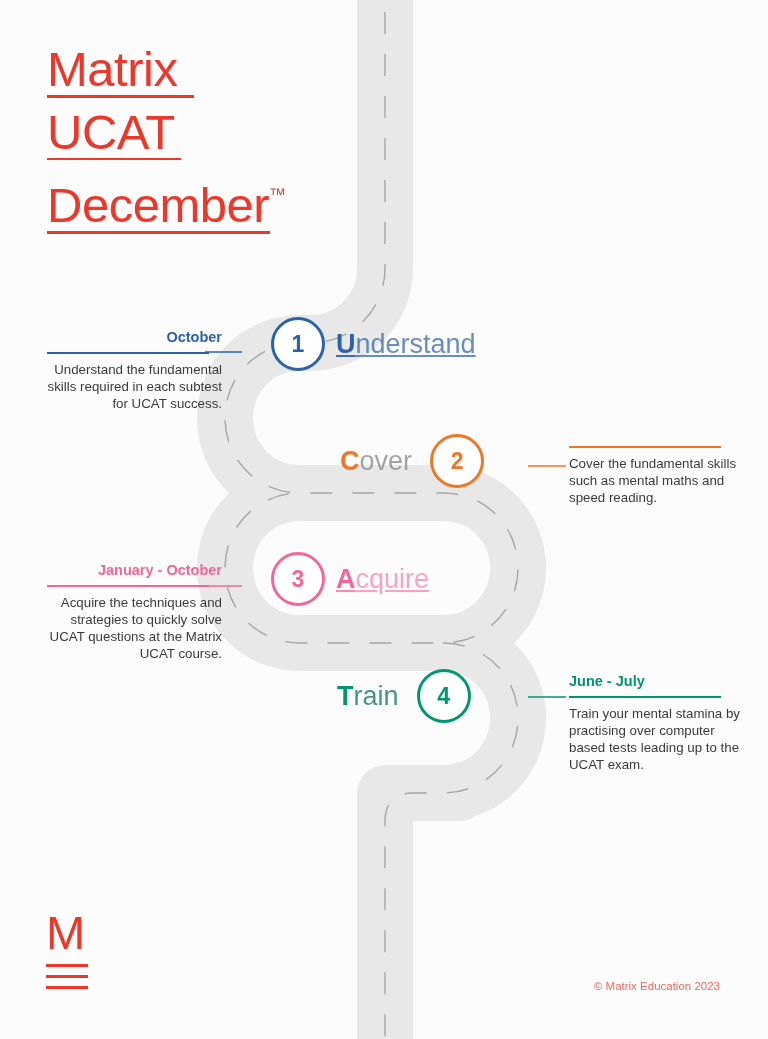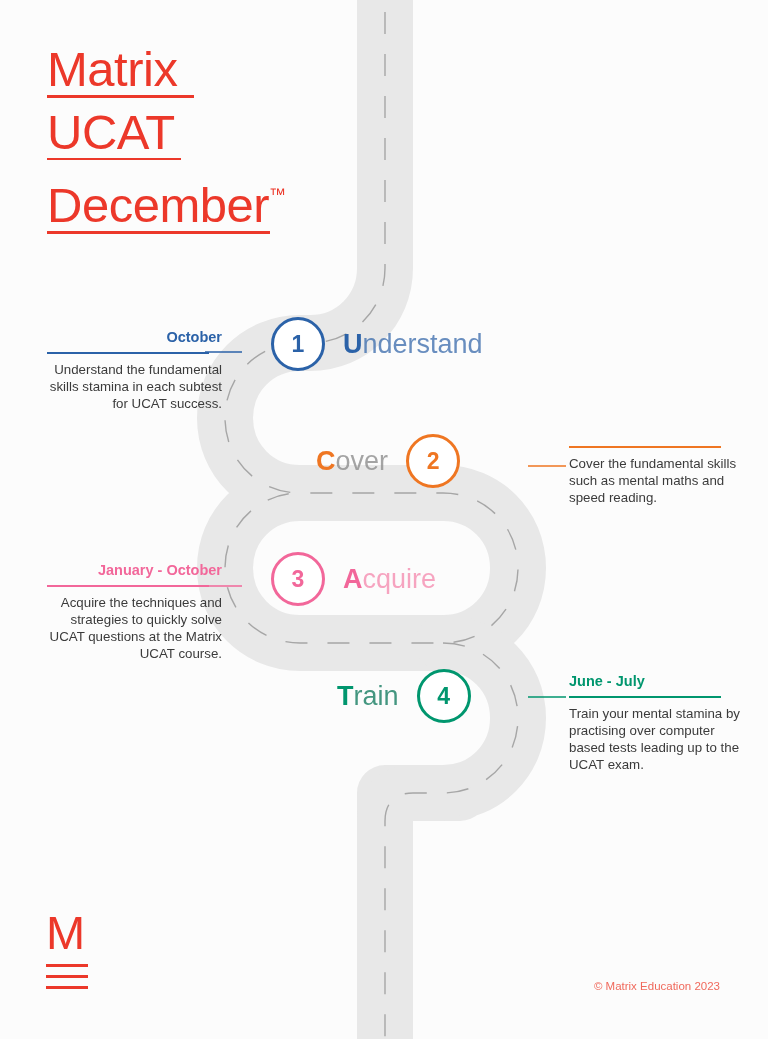--- a/index.html
+++ b/index.html
@@ -114,21 +114,21 @@
     white-space: nowrap;
   }
   .step-label .cap {
     font-weight: 700;
   }
   .step-label .rest {
     font-weight: 400;
     opacity: 0.78;
   }
   .marker.label-left .step-label { margin-right: 18px; }
-  .marker.label-right .step-label { margin-left: 18px; }
+  .marker.label-right .step-label { margin-left: 11px; text-decoration: underline; }
 
   
   .logo {
     position: absolute;
     left: 46px;
     top: 911px;
     width: 42px;
   }
   .logo .m {
     font-size: 47px;
@@ -232,36 +232,36 @@
     </div>
     <div class="title-line tl3">
       <span>December</span><span class="tm">™</span>
       <span class="rule"></span>
     </div>
   </div>
 
   <div class="step-text left-block" style="left:47px; top:328px;">
     <div class="period" style="color:#2b62a8;">October</div>
     <div class="period-rule" style="background:#2b62a8; width:162px;"></div>
-    <div class="body">Understand the fundamental skills stamina in each subtest for UCAT success.</div>
+    <div class="body">Understand the fundamental skills required in each subtest for UCAT success.</div>
   </div>
   <div class="marker label-right" style="left:271px; top:317px; color:#2b62a8;">
     <div class="circle" style="color:#2b62a8;">
       <span>1</span>
     </div>
     <div class="step-label" style="color:#3f6fae;">
       <span class="cap" style="color:#2b62a8;">U</span><span class="rest">nderstand</span>
     </div>
   </div>
 
   <div class="step-text right-block" style="left:569px; top:441px;">
     <div class="period-rule" style="background:#ef7622; width:152px;"></div>
     <div class="body">Cover the fundamental skills such as mental maths and speed reading.</div>
   </div>
-  <div class="marker label-left" style="left:316px; top:434px; color:#ef7622;">
+  <div class="marker label-left" style="left:340px; top:434px; color:#ef7622;">
     <div class="step-label" style="color:#8c8c8c;">
       <span class="cap" style="color:#ef7622;">C</span><span class="rest">over</span>
     </div>
     <div class="circle" style="color:#ef7622;">
       <span>2</span>
     </div>
   </div>
 
   <div class="step-text left-block" style="left:47px; top:561px;">
     <div class="period" style="color:#f2679a;">January - October</div>

